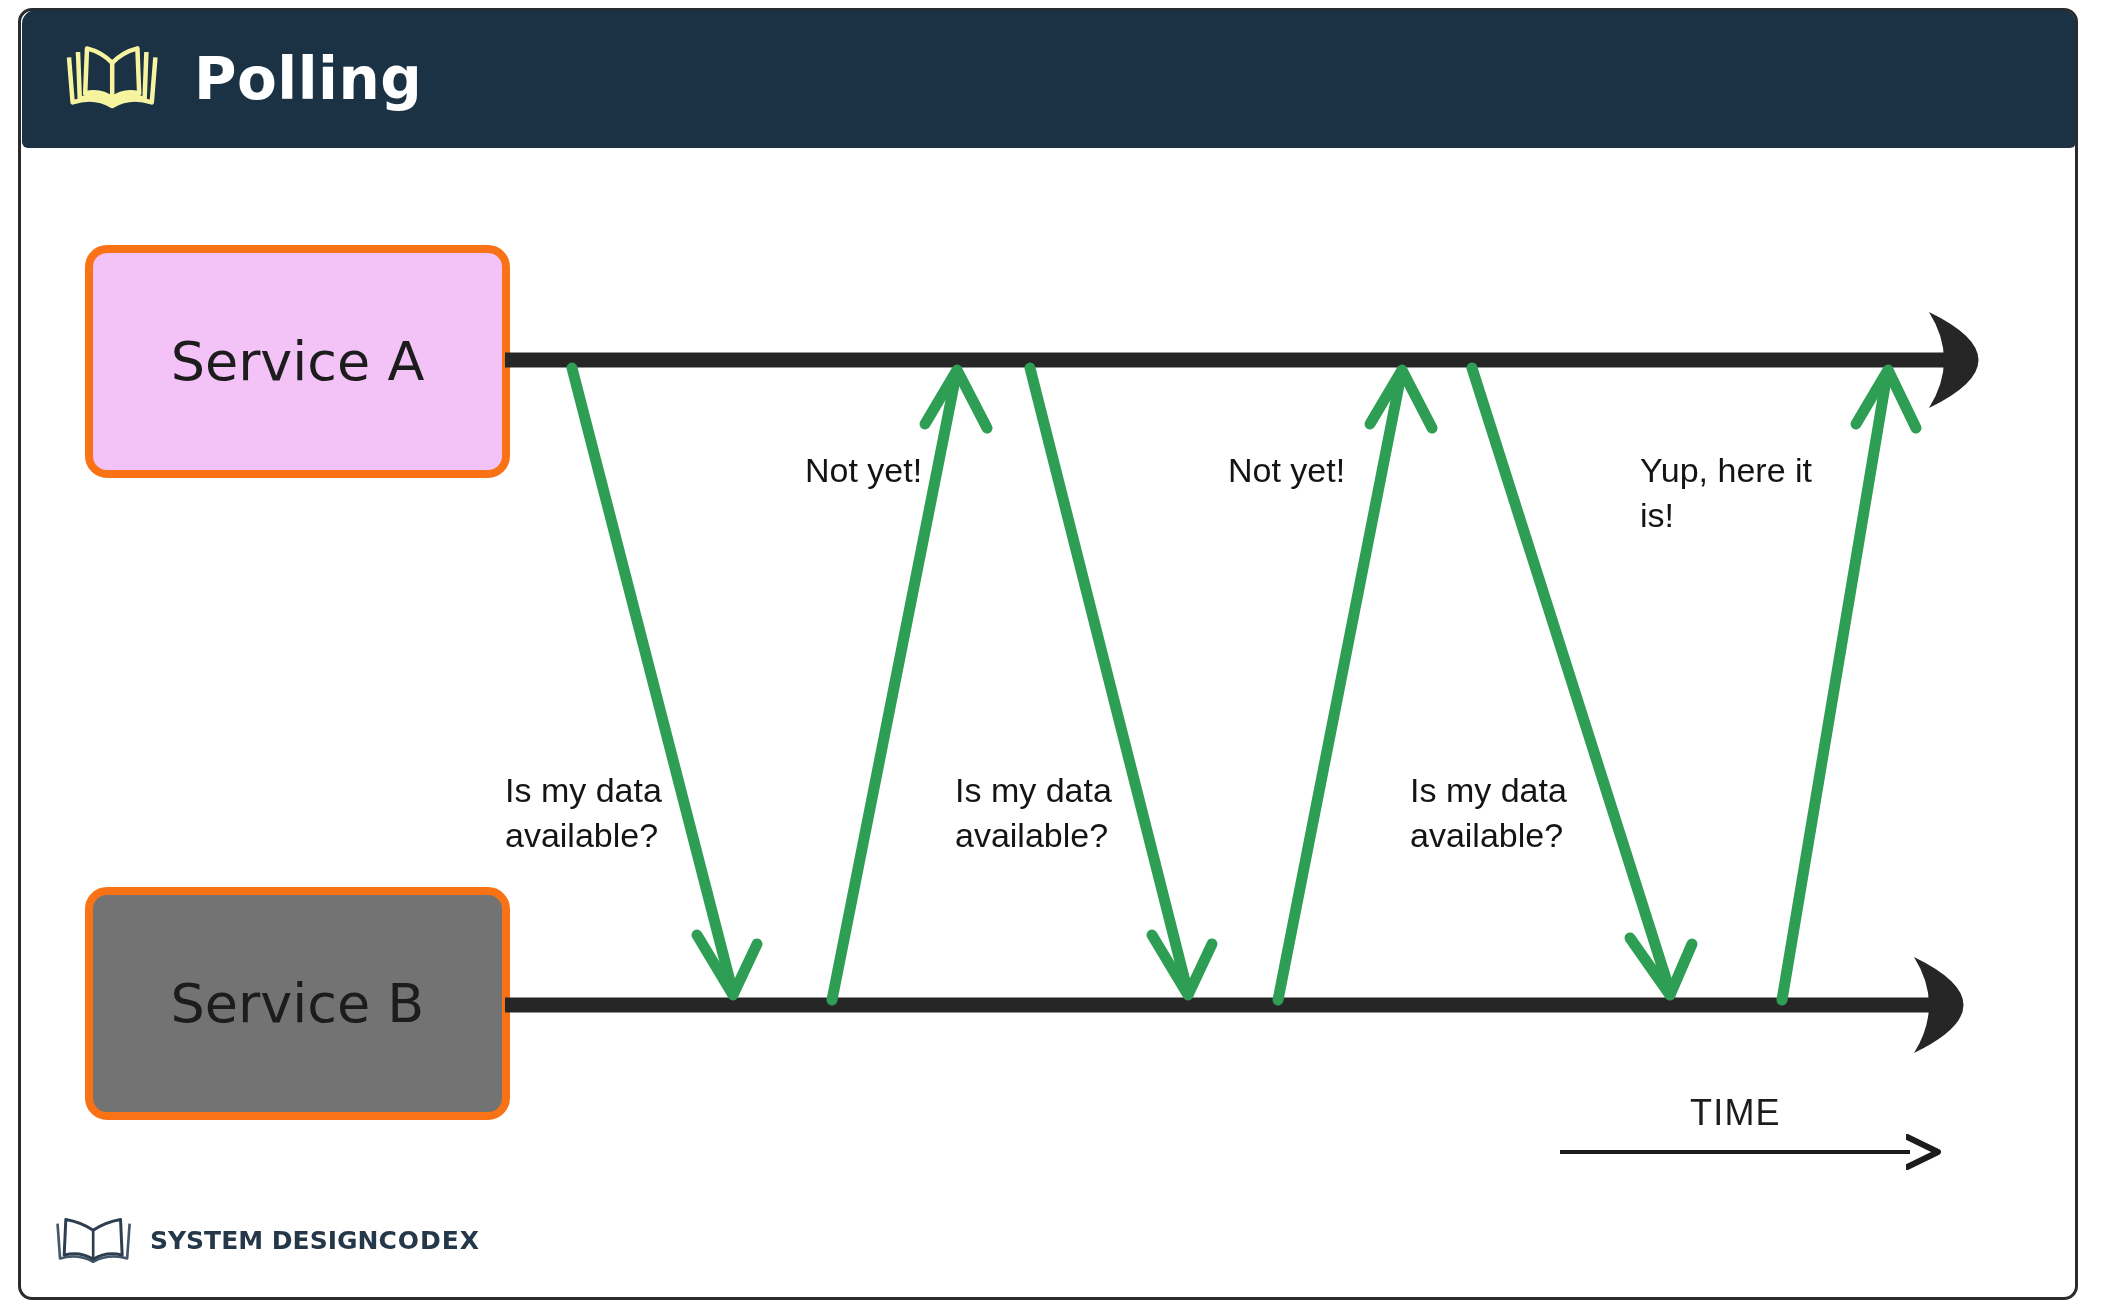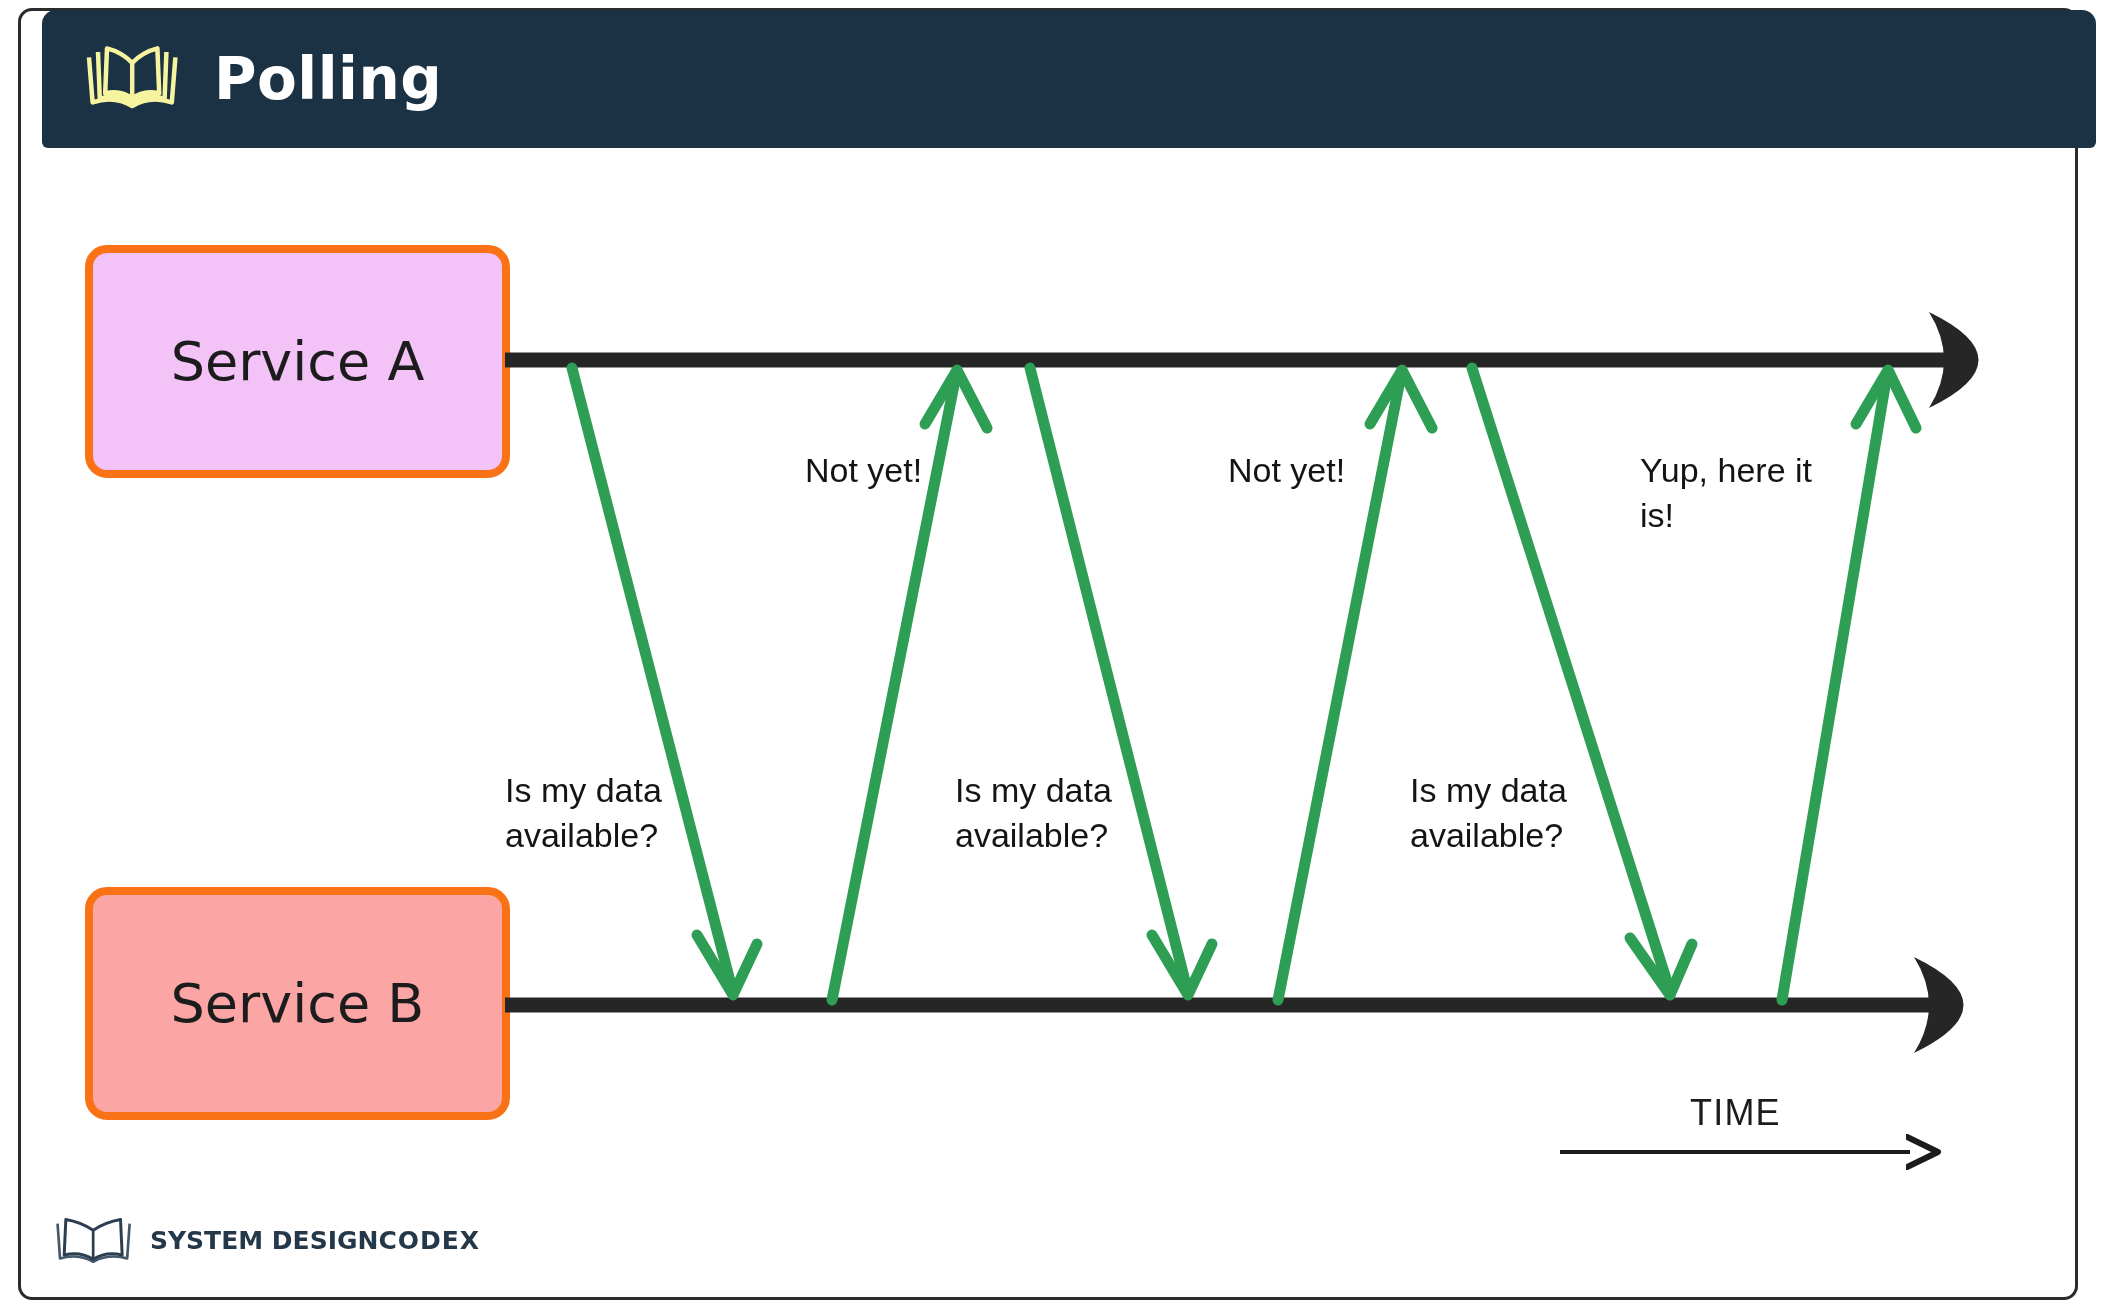--- a/index.html
+++ b/index.html
@@ -35,21 +35,20 @@
     left: 22px;
     top: 10px;
     width: 2054px;
     height: 138px;
     background: #1b3144;
     border-radius: 14px 14px 6px 6px;
     display: flex;
     align-items: center;
     box-sizing: border-box;
     padding-left: 38px;
-    margin-left: 20px;
   }
   .header-icon {
     width: 108px;
     height: 76px;
     flex: 0 0 auto;
     display: flex;
     align-items: center;
     justify-content: center;
   }
   .header-title {
@@ -78,21 +77,21 @@
     top: 245px;
     width: 425px;
     height: 233px;
     background: #f3c2f7;
   }
   #svc-b {
     left: 85px;
     top: 887px;
     width: 425px;
     height: 233px;
-    background: #fca5a5;
+    background: #737373;
   }
   
   #overlay {
     position: absolute;
     left: 0;
     top: 0;
     width: 2101px;
     height: 1315px;
     pointer-events: none;
   }

